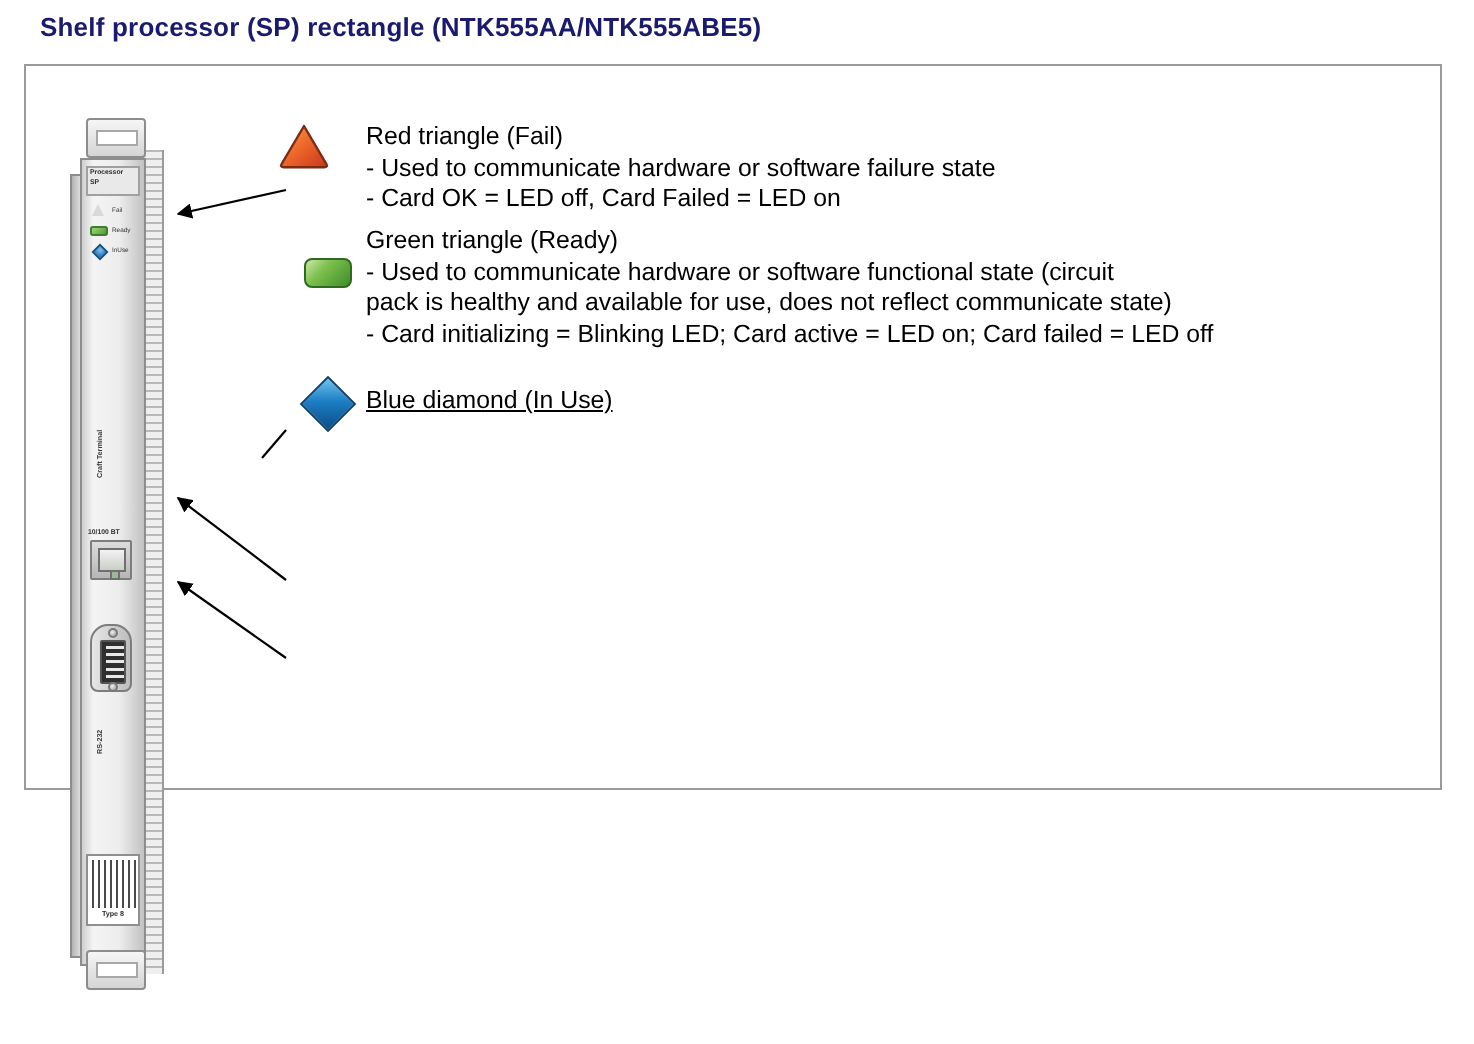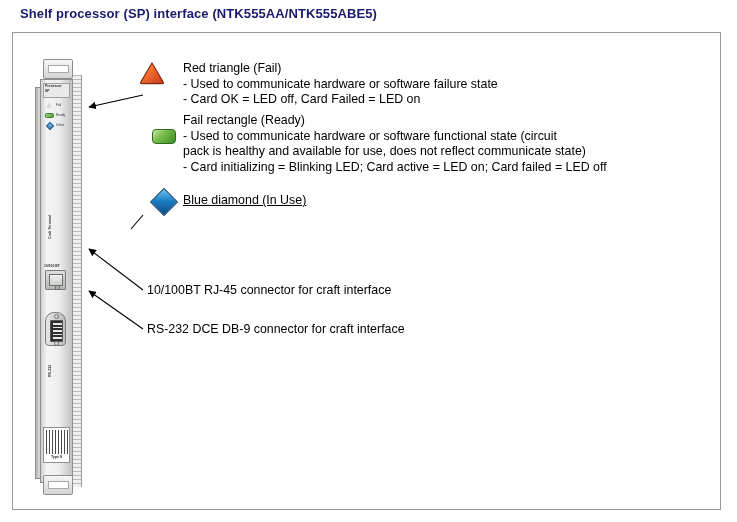--- a/index.html
+++ b/index.html
@@ -26,21 +26,21 @@
     letter-spacing: 0.1px;
     white-space: nowrap;
   }
 
   
   #figure-frame {
     position: absolute;
     left: 12px;
     top: 32px;
     width: 709px;
-    height: 478px;
+    height: 363px;
     border: 1px solid #9a9a9a;
     background: #ffffff;
     box-sizing: border-box;
   }
 
   
   #faceplate {
     position: absolute;
     left: 22px;
     top: 24px;
@@ -377,21 +377,21 @@
     left: 0;
     top: 0;
     width: 709px;
     height: 478px;
     pointer-events: none;
   }
 </style>
 </head>
 <body>
 
-<div id="page-title">Shelf processor (SP) interface (NTK555AA/NTK555ABE5)</div>
+<div id="page-title">Shelf processor (SP) rectangle (NTK555AA/NTK555ABE5)</div>
 
 <div id="figure-frame">
 
   <div id="faceplate">
 
     <div class="fp-rail"></div>
 
     <div class="fp-handle top">
       <div class="fp-handle-slot"></div>
     </div>
@@ -475,27 +475,25 @@
       </defs>
       <path d="M 13 2 L 24.2 21 Q 25 22.6 23.1 22.6 L 2.9 22.6 Q 1 22.6 1.8 21 Z" fill="url(#gradRed)" stroke="#7d2a12" stroke-width="1.2" stroke-linejoin="round"></path>
     </svg>
     <div class="legend-text" style="left:44px; top:0px;">Red triangle (Fail)</div>
     <div class="legend-text" style="left:44px; top:15.5px;">- Used to communicate hardware or software failure state</div>
     <div class="legend-text" style="left:44px; top:31px;text-align:center;">- Card OK = LED off, Card Failed = LED on</div>
   </div>
 
   <div class="legend-item" style="left:126px; top:80px;">
     <span class="icon-rect" style="left:13px; top:16px;"></span>
-    <div class="legend-text" style="left:44px; top:0px;">Fail rectangle (Ready)</div>
+    <div class="legend-text" style="left:44px; top:0px;">Green triangle (Ready)</div>
     <div class="legend-text" style="left:44px; top:15.5px;text-align:right;">- Used to communicate hardware or software functional state (circuit</div>
     <div class="legend-text" style="left:44px; top:31px;">pack is healthy and available for use, does not reflect communicate state)</div>
     <div class="legend-text" style="left:44px; top:46.5px;">- Card initializing = Blinking LED; Card active = LED on; Card failed = LED off</div>
   </div>
 
   <div class="legend-item" style="left:126px; top:156px;">
     <span class="icon-diamond" style="left:15px; top:3px;"></span>
     <div class="legend-text" style="left:44px; top:4px;text-decoration:underline;">Blue diamond (In Use)</div>
   </div>
 
-  <div class="callout-text" style="left:134px; top:250px;">10/100BT RJ-45 connector for craft interface</div>
-  <div class="callout-text" style="left:134px; top:289px;">RS-232 DCE DB-9 connector for craft interface</div>
 
 </div>
 
 </body></html>

